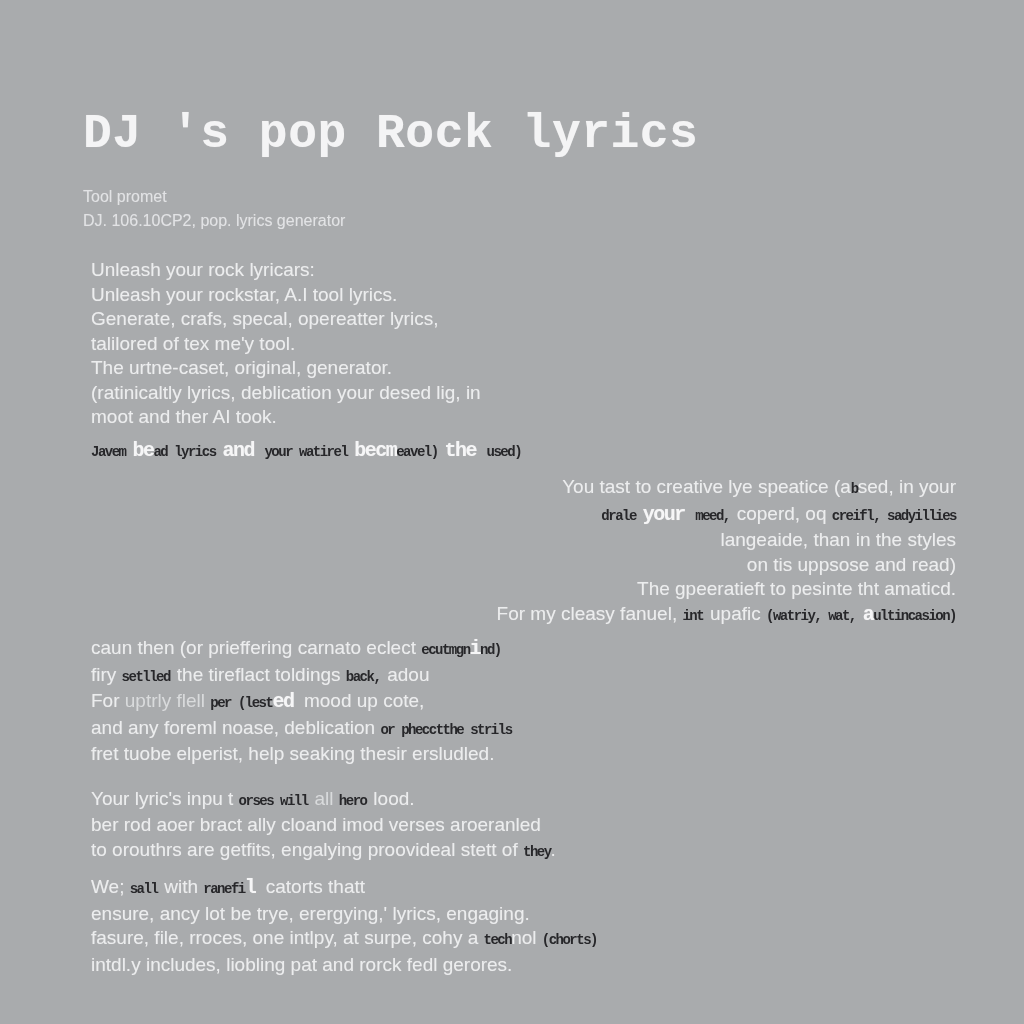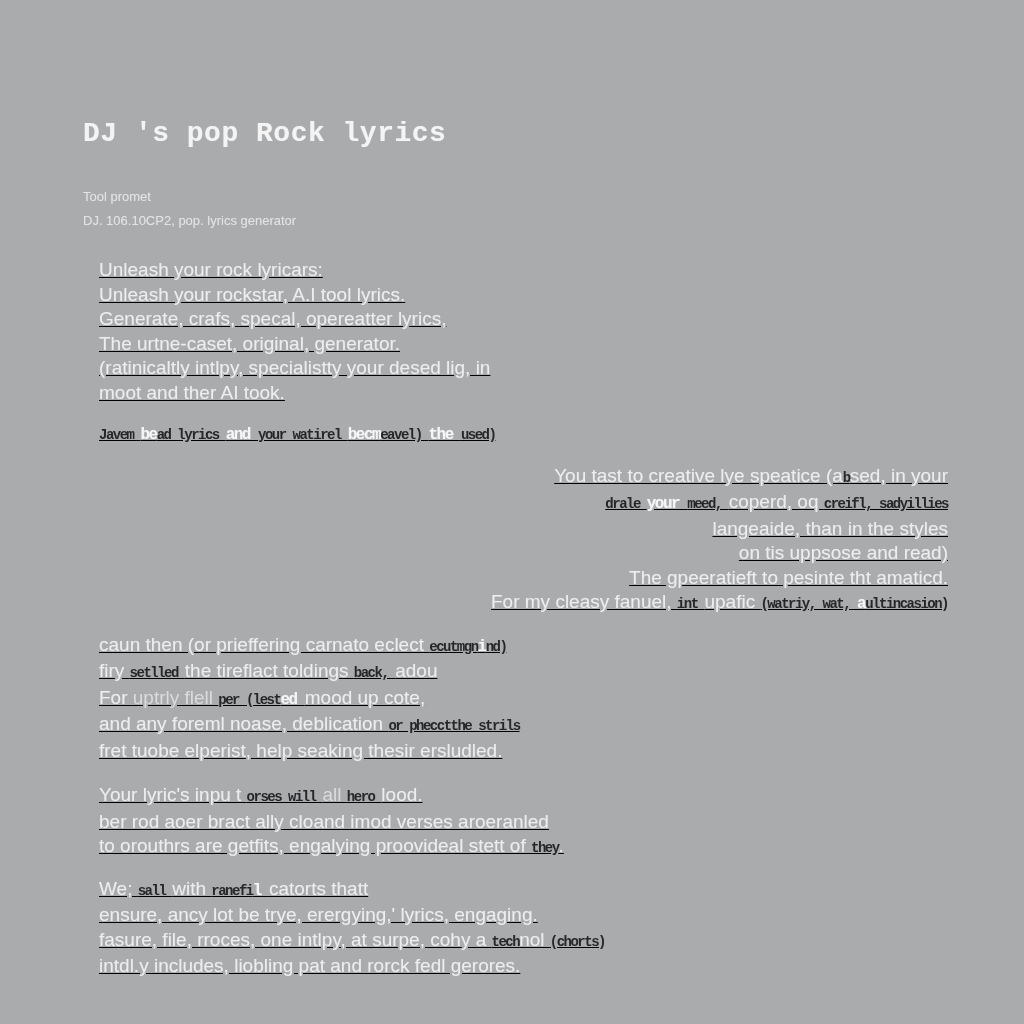--- a/index.html
+++ b/index.html
@@ -11,43 +11,43 @@
     width: 1024px;
     height: 1024px;
     background: #a9abad;
     overflow: hidden;
     box-sizing: border-box;
     padding: 112px 60px 0 83px;
     font-family: "Liberation Sans", sans-serif;
   }
   .title {
     font-family: "Liberation Mono", monospace;
-    font-size: 28px;
+    font-size: 48px;
     line-height: 44px;
     font-weight: 700;
     color: #f4f4f5;
     margin: 0 0 29px 0;
     letter-spacing: 0.5px;
     text-shadow: 0 0 1px rgba(255,255,255,0.35);
     white-space: pre;
   }
   .meta {
     margin: 0 0 25px 0;
   }
   .meta-line {
-    font-size: 13px;
+    font-size: 16px;
     line-height: 24px;
     color: #e2e3e5;
     text-shadow: 0 0 1px rgba(255,255,255,0.25);
   }
   .body-block {
     font-size: 19px;
     line-height: 24.5px;
   }
-  .para { margin: 16px; text-decoration: underline; }
+  .para { margin: 8px; }
   .para:nth-child(2) { margin-top: 1px; }
   .para:nth-child(3) { margin-top: 11px; text-align: right; }
   .para:nth-child(4) { margin-top: 8px; }
   .para:nth-child(5) { margin-top: 20px; }
   .para:nth-child(6) { margin-top: 11px; }
   .line { white-space: pre; }
   
   .s-w {
     color: #ecedee;
     text-shadow: 0 0 1px rgba(255,255,255,0.3);
@@ -57,21 +57,21 @@
   }
   .s-d {
     font-family: "Liberation Mono", monospace;
     font-size: 14px;
     letter-spacing: -1.5px;
     font-weight: 600;
     color: #27272a;
   }
   .s-wm {
     font-family: "Liberation Mono", monospace;
-    font-size: 16px;
+    font-size: 20px;
     letter-spacing: -1.5px;
     font-weight: 600;
     color: #f6f6f7;
     text-shadow: 0 0 1px rgba(255,255,255,0.4);
   }
 </style>
 </head>
 <body>
 
 <div class="page">
@@ -80,22 +80,23 @@
   <div class="meta">
     <div class="meta-line">Tool promet</div>
     <div class="meta-line">DJ. 106.10CP2, pop. lyrics generator</div>
   </div>
 
   <div class="body-block" id="body-container">
       <div class="para">
         <div class="line"><span class="s-w">Unleash your rock lyricars:</span></div>
         <div class="line"><span class="s-w">Unleash your rockstar, A.I tool lyrics.</span></div>
         <div class="line"><span class="s-w">Generate, crafs, specal, opereatter lyrics,</span></div>
+        <div class="line"><span class="s-w">talilored of tex me'y tool.</span></div>
         <div class="line"><span class="s-w">The urtne-caset, original, generator.</span></div>
-        <div class="line"><span class="s-w">(ratinicaltly intlpy, specialistty your desed lig, in</span></div>
+        <div class="line"><span class="s-w">(ratinicaltly lyrics, deblication your desed lig, in</span></div>
         <div class="line"><span class="s-w">moot and ther AI took.</span></div>
       </div>
       <div class="para">
         <div class="line"><span class="s-d">Javem </span><span class="s-wm">be</span><span class="s-d">ad lyrics </span><span class="s-wm">and </span><span class="s-d">your watirel </span><span class="s-wm">becm</span><span class="s-d">eavel) </span><span class="s-wm">the </span><span class="s-d">used)</span></div>
       </div>
       <div class="para">
         <div class="line"><span class="s-w">You tast to creative lye speatice (a</span><span class="s-d">b</span><span class="s-w">sed, in your</span></div>
         <div class="line"><span class="s-d">drale </span><span class="s-wm">your </span><span class="s-d">meed, </span><span class="s-w">coperd, oq </span><span class="s-d">creifl, sadyillies</span></div>
         <div class="line"><span class="s-w">langeaide, than in the styles</span></div>
         <div class="line"><span class="s-w">on tis uppsose and read)</span></div>

